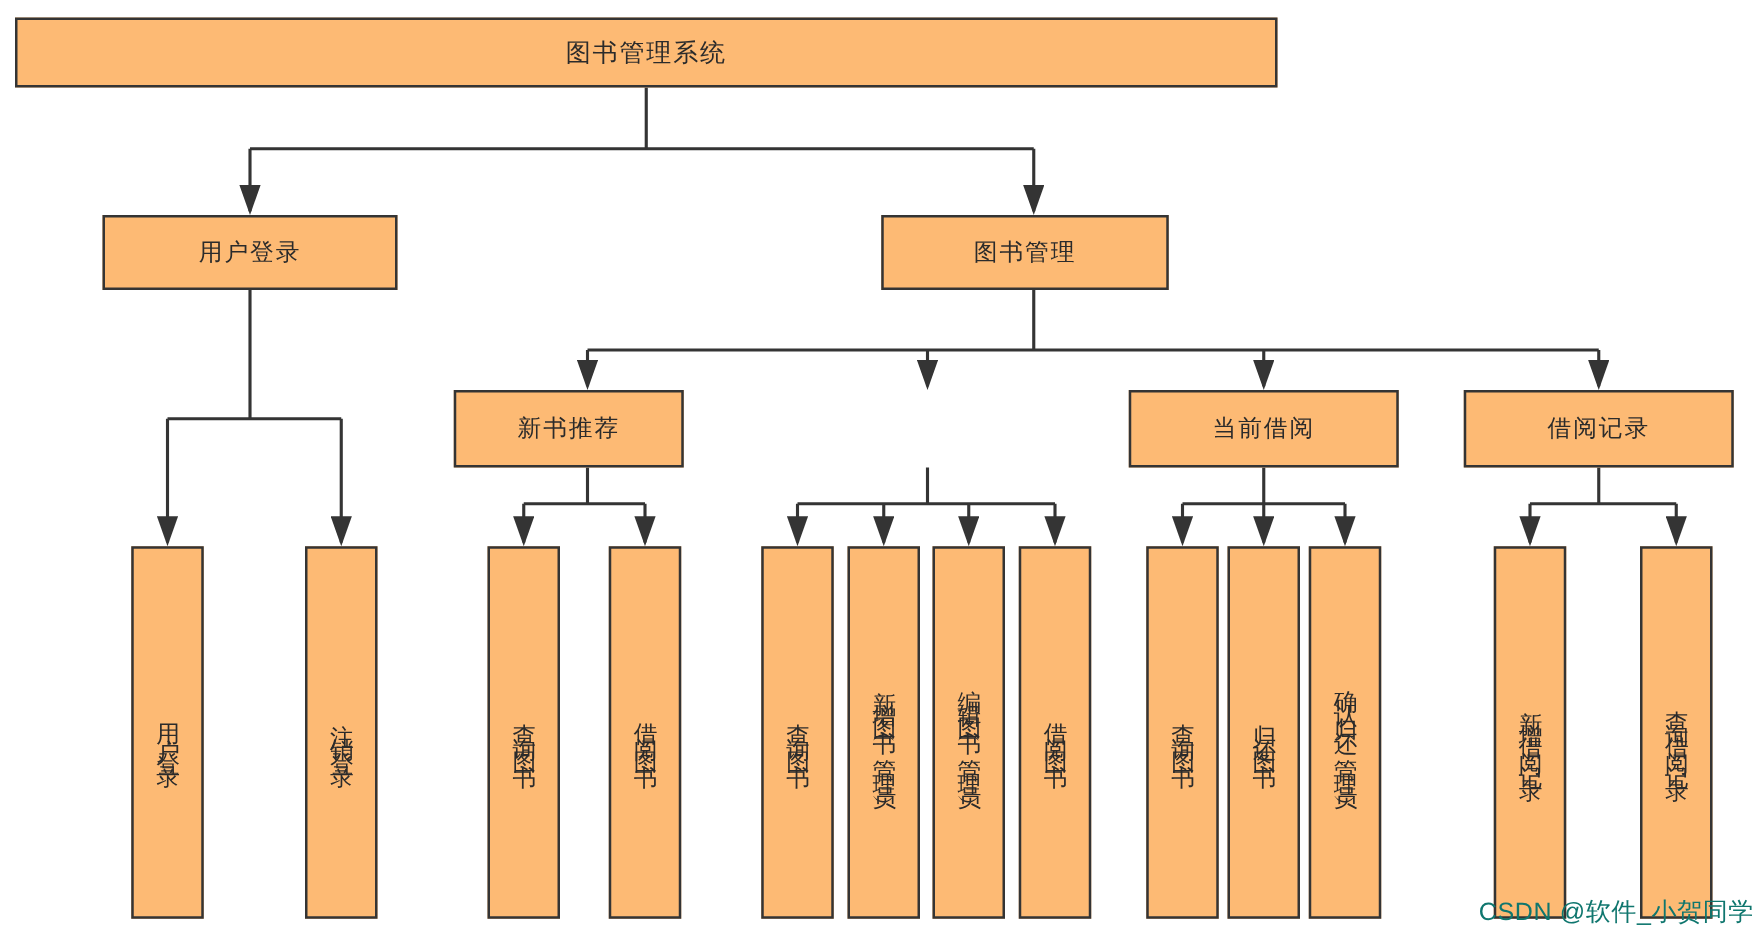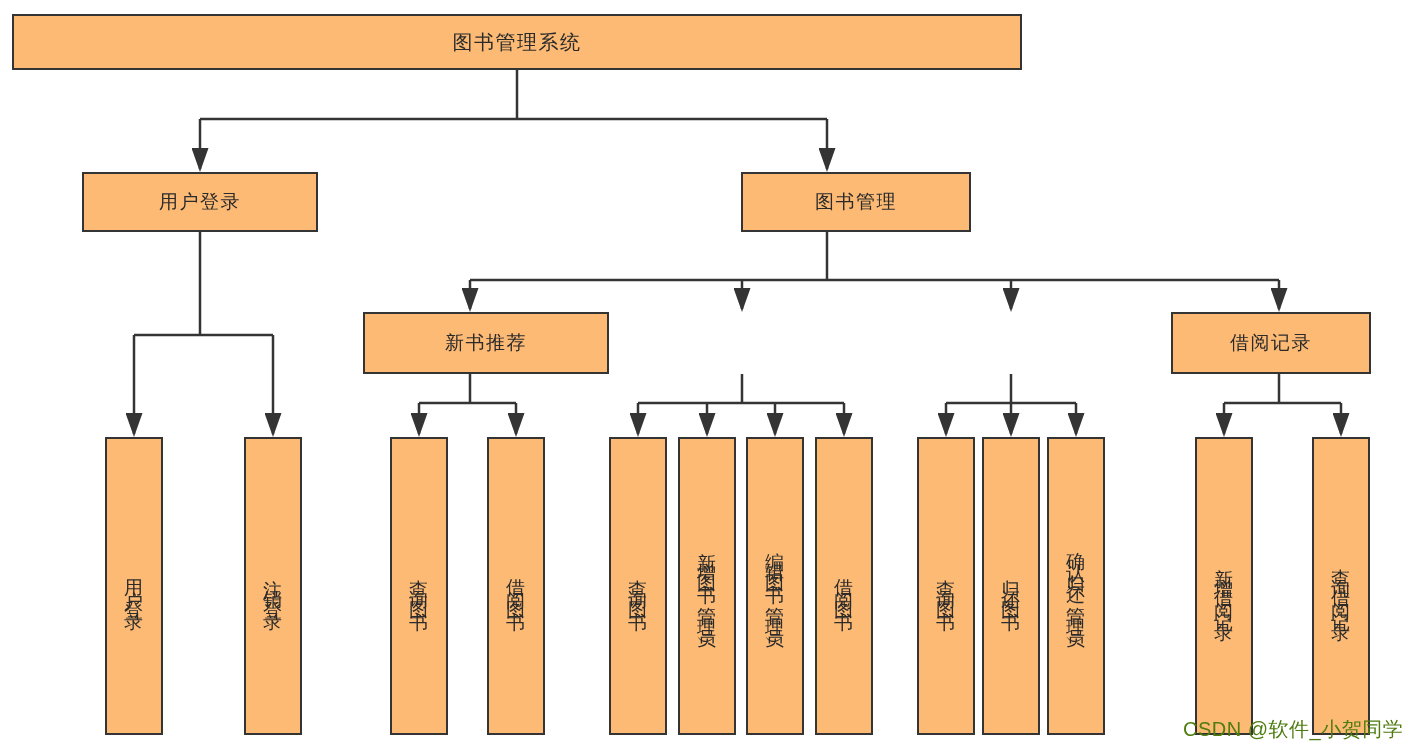--- a/index.html
+++ b/index.html
@@ -36,21 +36,21 @@
     line-height: 1;
     white-space: normal;
     padding: 4px 0;
   }
   .watermark {
     position: absolute;
     left: 1183px;
     top: 716px;
     z-index: 5;
     font-size: 20px;
-    color: #4d7c0f;
+    color: #0f766e;
     letter-spacing: 0.5px;
     white-space: nowrap;
   }
 </style>
 </head>
 <body>
 
 <div class="canvas">
 
   <svg class="wires" width="1405" height="747" viewBox="0 0 1405 747">
@@ -92,24 +92,25 @@
 
       <path d="M1279 374 V403 M1224 403 H1341"></path>
       <path marker-end="url(#ah)" d="M1224 403 V434"></path>
       <path marker-end="url(#ah)" d="M1341 403 V434"></path>
     </g>
   </svg>
 
   <div class="box hbox root-box" style="left:12px;top:14px;width:1010px;height:56px;">图书管理系统</div>
 
   <div class="box hbox" style="left:82px;top:172px;width:236px;height:60px;">用户登录</div>
-  <div class="box hbox" style="left:741px;top:172px;width:230px;height:60px;">图书管理</div>
+  <div class="box hbox" style="left:705px;top:172px;width:230px;height:60px;">图书管理</div>
 
-  <div class="box hbox" style="left:363px;top:312px;width:246px;height:62px;">新书推荐</div>
-  <div class="box hbox" style="left:1171px;top:312px;width:200px;height:62px;text-align:right;">借阅记录</div>
+  <div class="box hbox" style="left:363px;top:312px;width:184px;height:62px;">新书推荐</div>
+  <div class="box hbox" style="left:903px;top:312px;width:216px;height:62px;">当前借阅</div>
+  <div class="box hbox" style="left:1171px;top:312px;width:216px;height:62px;text-align:right;">借阅记录</div>
 
   <div class="box vbox" style="left:105px;top:437px;width:58px;height:298px;">用户登录</div>
   <div class="box vbox" style="left:244px;top:437px;width:58px;height:298px;">注销登录</div>
 
   <div class="box vbox" style="left:390px;top:437px;width:58px;height:298px;">查询图书</div>
   <div class="box vbox" style="left:487px;top:437px;width:58px;height:298px;">借阅图书</div>
 
   <div class="box vbox" style="left:609px;top:437px;width:58px;height:298px;">查询图书</div>
   <div class="box vbox" style="left:678px;top:437px;width:58px;height:298px;">新增图书（管理员）</div>
   <div class="box vbox" style="left:746px;top:437px;width:58px;height:298px;">编辑图书（管理员）</div>

